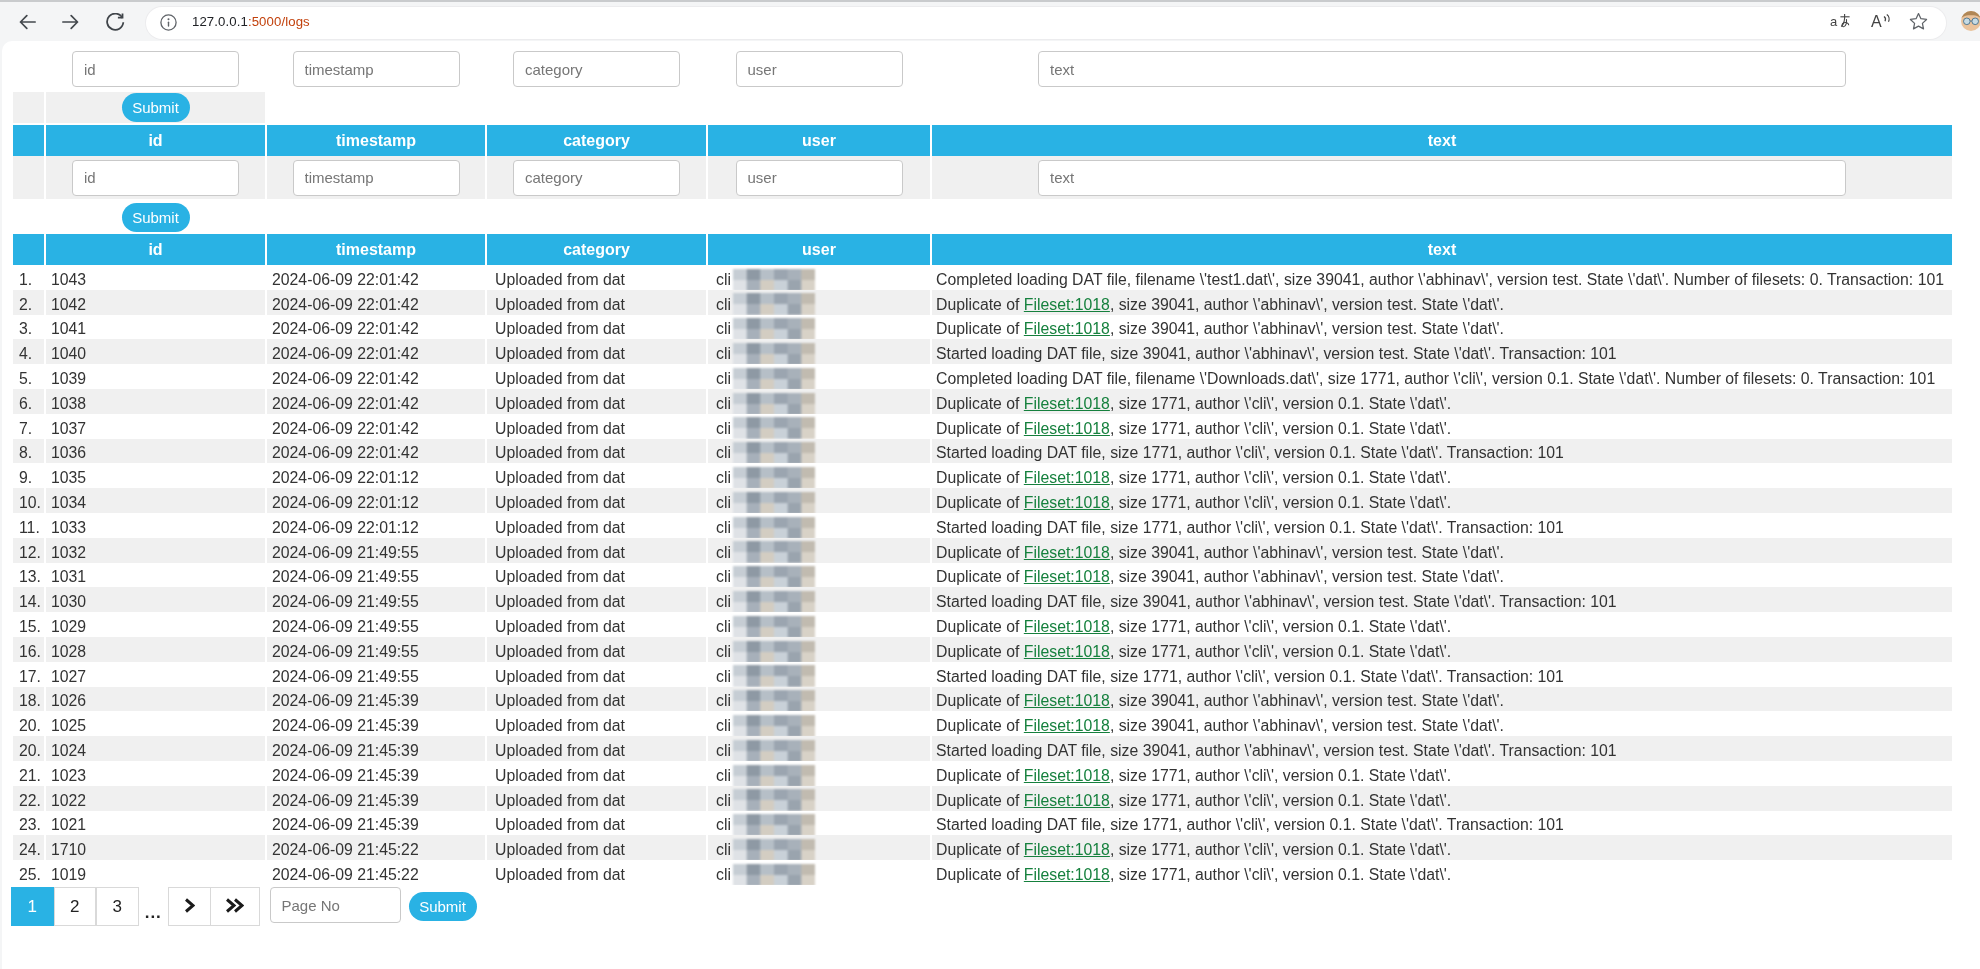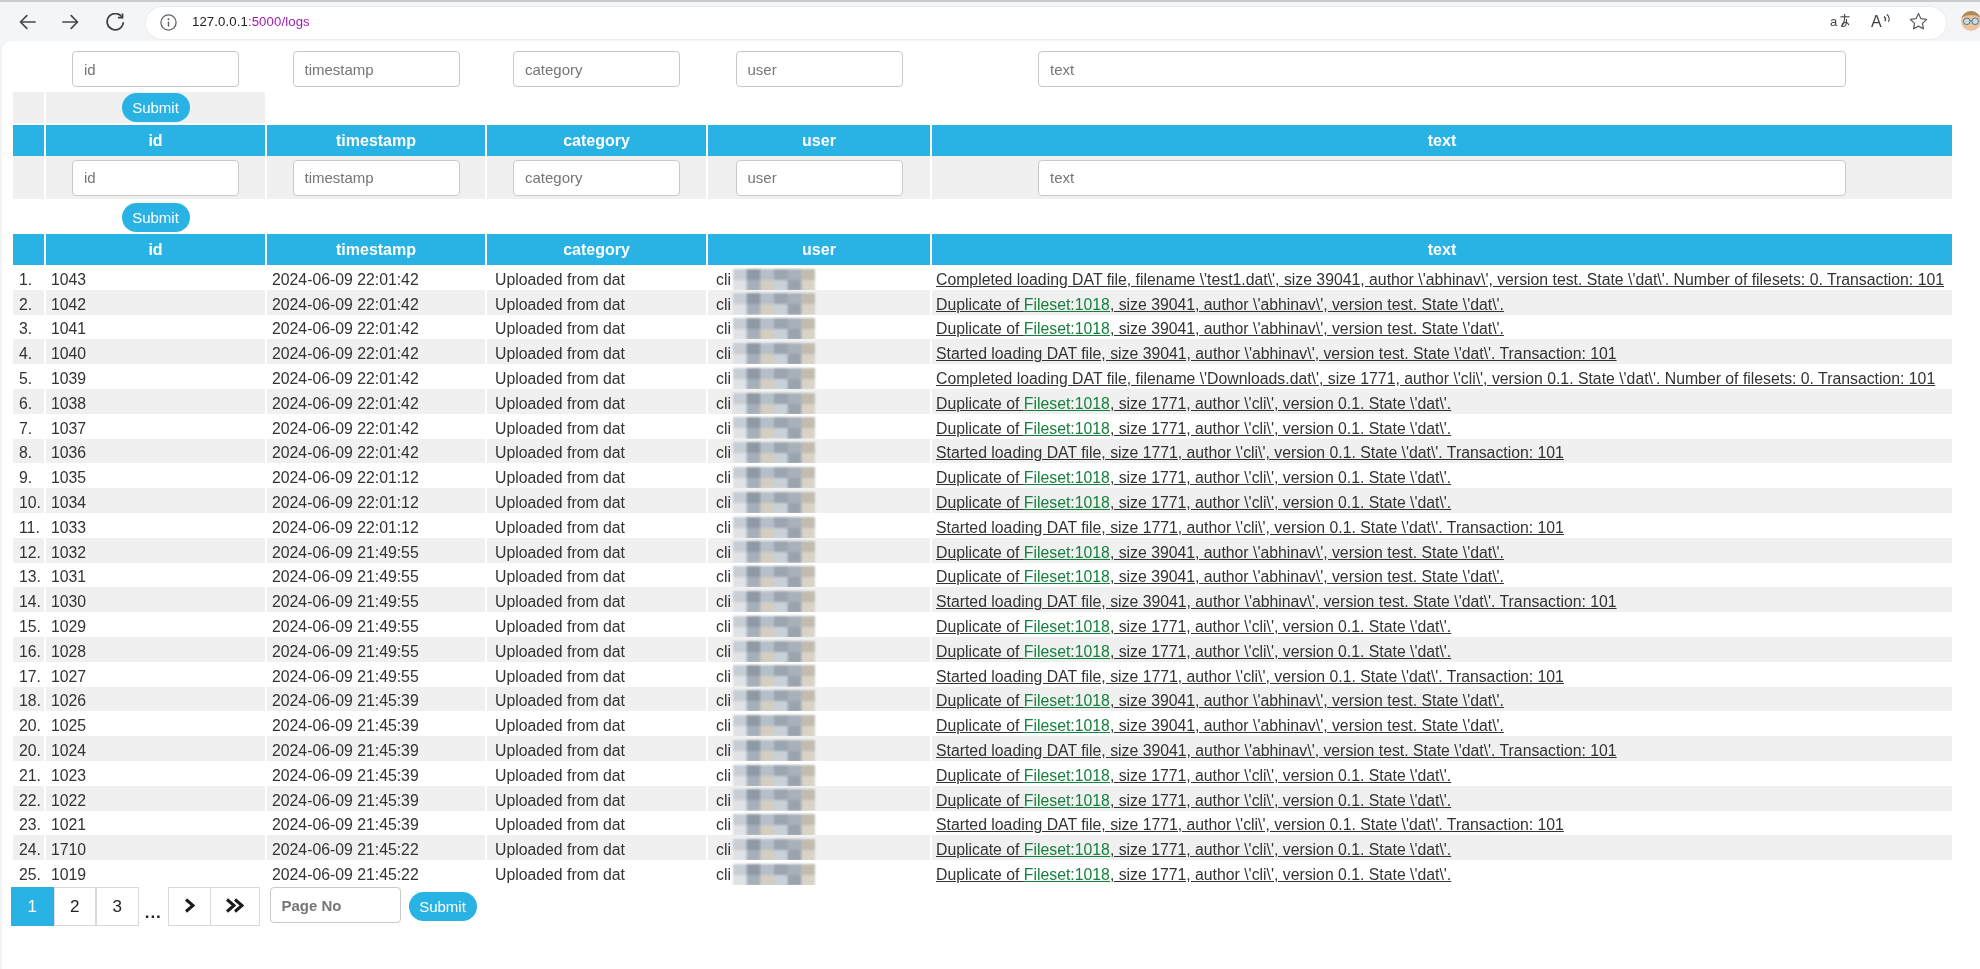--- a/index.html
+++ b/index.html
@@ -1,21 +1,21 @@
 <!DOCTYPE html>
 <html><head><meta charset="utf-8"><style>
 * { box-sizing: border-box; }
 html,body { margin:0; padding:0; width:1980px; height:969px; background:#fff;
   font-family:"Liberation Sans", sans-serif; overflow:hidden; }
 #chrome { position:absolute; left:0; top:0; width:1980px; height:41px; background:#f4f5f6; }
 #chrome .strip { position:absolute; left:0; top:0; width:1980px; height:2px; background:#c9cbcd; }
 #pill { position:absolute; left:146px; top:7px; width:1800px; height:32px; background:#fff;
   border-radius:16px; box-shadow:0 0 0 1px #ececee; }
 #urltext { position:absolute; left:192px; top:14px; font-size:13.2px; color:#202226; letter-spacing:0.1px;}
-#urltext .g2 { color:#a21caf; }
+#urltext .g2 { color:#c2410c; }
 .cicon { position:absolute; top:12px; }
 #page { position:absolute; left:0; top:41px; width:1652px; height:928px; background:#f4f5f6; }
 #white { position:absolute; left:2px; top:0; width:1976px; height:928px; background:#fff;
   border-radius:10px 10px 0 0; overflow:hidden; }
 table { border-collapse:separate; border-spacing:2px 0; table-layout:fixed; width:1943px;
   margin-left:9px; }
 td,th { padding:0; overflow:hidden; white-space:nowrap; }
 col.w0{width:31px} col.w1{width:219px} col.w2{width:218px} col.w3{width:219px} col.w4{width:222px} col.w5{width:1020px}
 #t1 { margin-top:5px; }
 #t2 { margin-top:2px; }
@@ -36,33 +36,33 @@
 .inp::placeholder { color:#767676; opacity:1; }
 .inpw { width:808px; }
 .btn { display:block; margin:1px auto; width:68px; height:29px; border:none; border-radius:14.5px;
   background:#29b2e4; color:#fff; font-family:"Liberation Sans",sans-serif; font-size:15px; }
 #t2 tr.sub .btn { margin-top:3px; }
 td.c0 { padding-left:6px; }
 td.c1 { padding-left:5px; }
 td.c2 { padding-left:5px; }
 td.c3 { padding-left:8px;margin-top:32px; }
 td.c4 { padding-left:8px;margin-top:36px; }
-td.c5 { padding-left:4px;text-decoration:underline; }
+td.c5 { padding-left:4px; }
 .fl { color:#15803d; }
 .mos { display:inline-block; width:82px; height:12px; vertical-align:middle; margin-left:2px;
   position:relative; top:-1px; }
 .mos svg { position:absolute; left:0; top:-5px; filter:blur(0.8px); }
 #pag { position:absolute; left:9px; top:845.5px; height:50px; white-space:nowrap; font-size:17px; color:#222; }
 .pbox { display:inline-block; vertical-align:top; width:42.5px; height:39px; line-height:38px;
   text-align:center; border:1px solid #d9d9d9; background:#fff; }
 .pbox.act { background:#29b2e4; color:#fff; border-color:#29b2e4; }
 .pdots { display:inline-block; vertical-align:top; width:29.5px; text-align:center; line-height:51px;
   font-weight:bold; letter-spacing:1px; }
 .pbox.db { width:50.5px; margin-left:-1px; }
-.pinp { width:131px; height:36px; margin-left:9.5px; vertical-align:top; margin-top:0.5px;font-weight:bold; }
+.pinp { width:131px; height:36px; margin-left:9.5px; vertical-align:top; margin-top:0.5px; }
 .pbtn { display:inline-block; vertical-align:top; margin-left:8px; margin-top:5px; }
 </style></head>
 <body>
 <div id="page">
 <div id="white">
 <table id="t1">
 <colgroup>
           <col class="w0">
           <col class="w1">
           <col class="w2">

